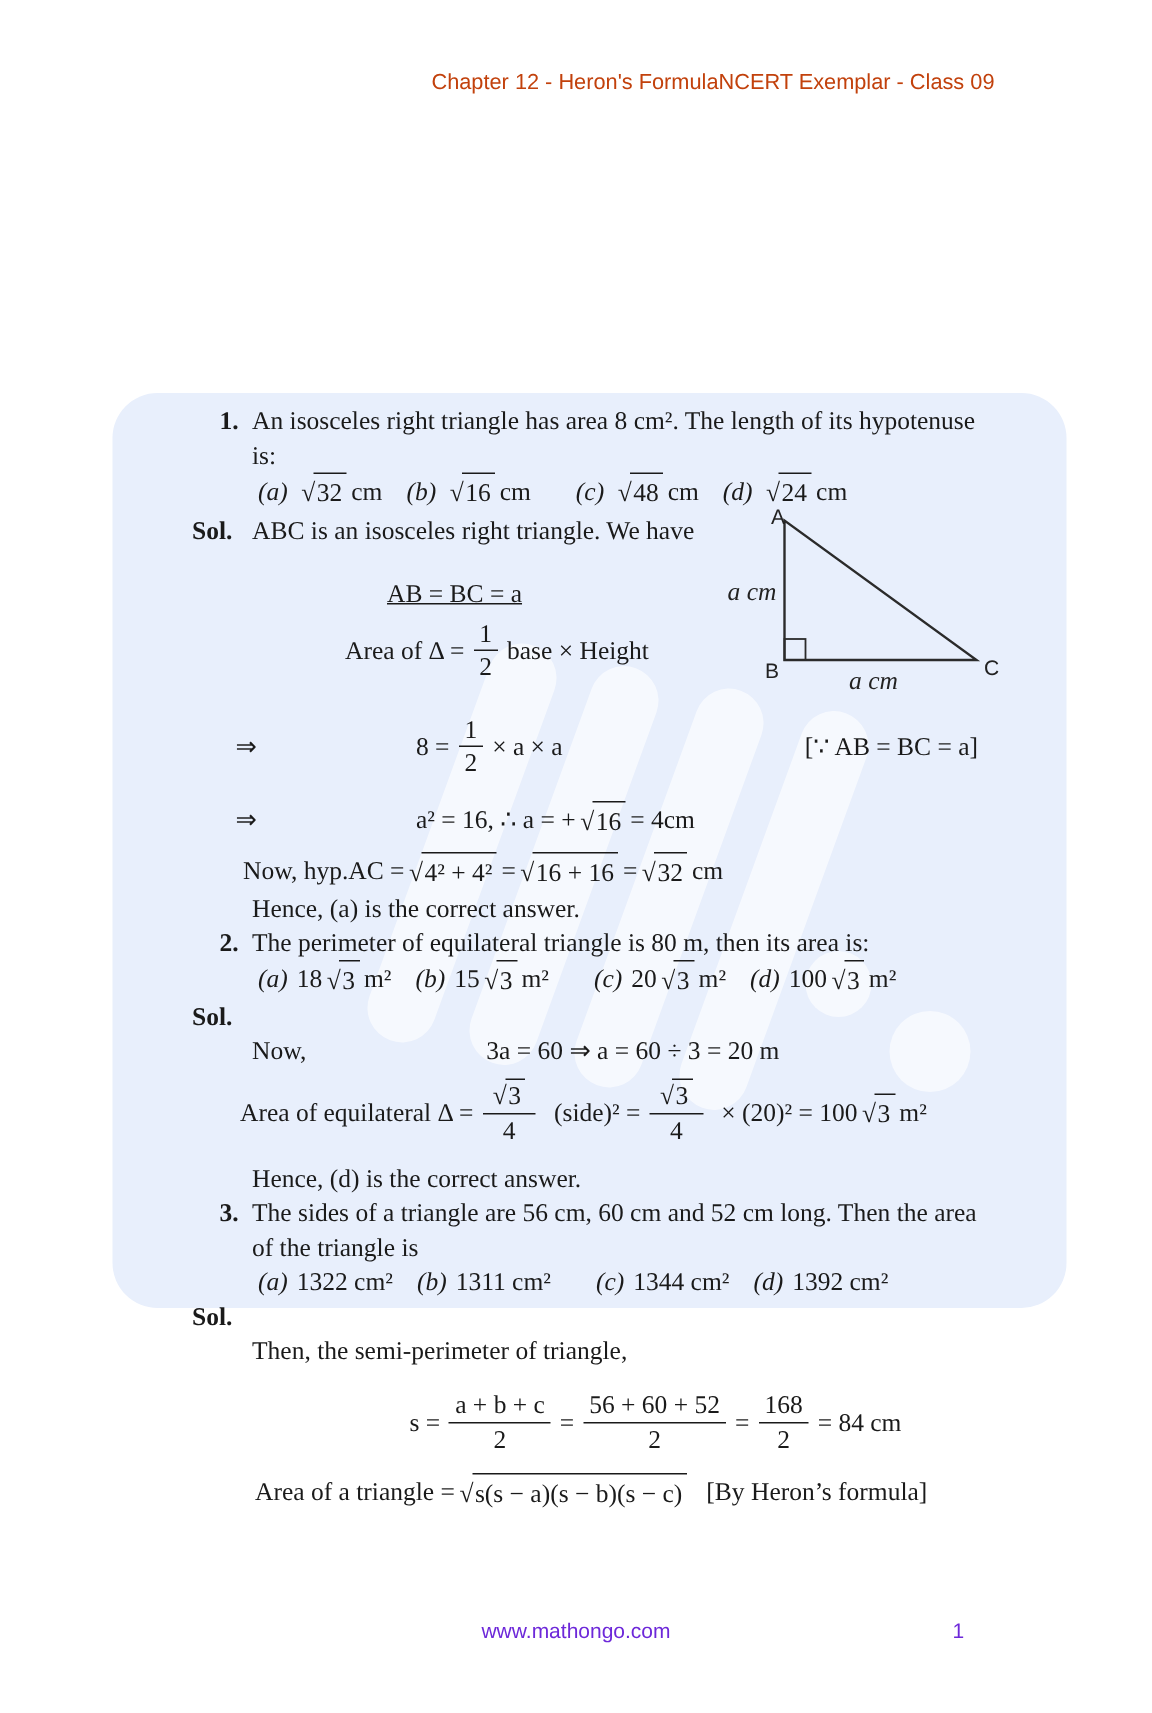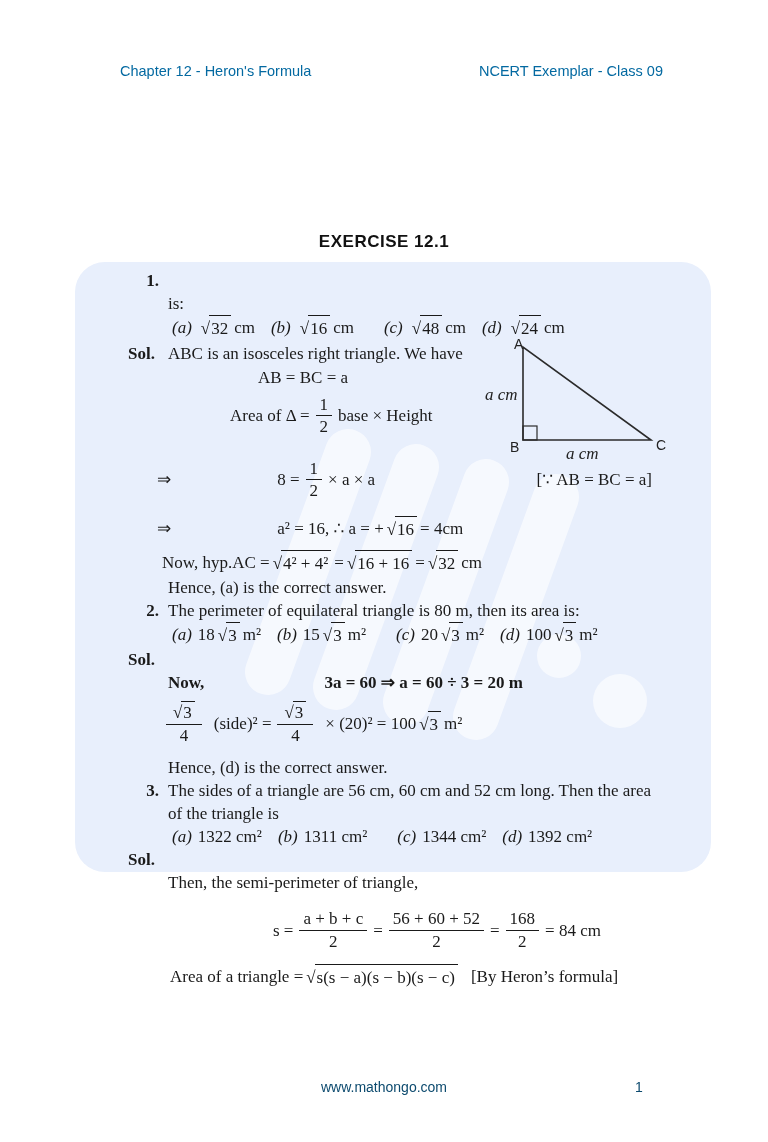--- a/index.html
+++ b/index.html
@@ -5,26 +5,26 @@
   html,body { margin:0; padding:0; background:#ffffff; }
   .page {
     position:relative; width:768px; height:1142px; overflow:hidden;
     background:#ffffff; color:#1a1a1a;
     font-family:"Liberation Serif", serif; font-size:17px; line-height:23px;
   }
 
   
   .header {
     position:absolute; top:44px; left:120px; right:105px;
-    display:flex; justify-content:space-between;
-    font-family:"Liberation Sans", sans-serif; font-size:14.5px; color:#0369a1;margin-top:16px;
+    display:flex; justify-content:flex-end;
+    font-family:"Liberation Sans", sans-serif; font-size:14.5px; color:#c2410c;
   }
   .footer {
     position:absolute; top:1076px; left:0; width:100%;
-    font-family:"Liberation Sans", sans-serif; font-size:14px; color:#0c4a6e;
+    font-family:"Liberation Sans", sans-serif; font-size:14px; color:#6d28d9;
   }
   .footer .site { display:block; text-align:center; }
   .footer .pageno { position:absolute; left:635px; top:0; }
 
   .title {
     position:absolute; top:230px; left:0; width:100%; text-align:center;
     font-family:"Liberation Sans", sans-serif; font-weight:bold; font-size:17px;
     letter-spacing:.5px; color:#111;
   }
 
@@ -76,37 +76,36 @@
 </head>
 <body>
 
 <div class="page">
 
   <div class="header">
     <span>Chapter 12 - Heron's Formula</span>
     <span>NCERT Exemplar - Class 09</span>
   </div>
 
-  <div class="title">EXERCISE 12.1</div>
 
   <div class="panel">
     <div class="wm-bar" style="left:210px; top:160px;"></div>
     <div class="wm-bar" style="left:278px; top:175px;"></div>
     <div class="wm-bar" style="left:348px; top:190px;"></div>
     <div class="wm-bar" style="left:418px; top:205px;"></div>
     <div class="wm-circle" style="left:462px; top:372px; width:44px; height:44px;"></div>
     <div class="wm-circle" style="left:518px; top:412px; width:54px; height:54px;"></div>
   </div>
 
   <div class="content">
 
     <div class="row" style="padding-top:7px;">
       <span class="lbl qn">1.</span>
       <span class="body-col">
-        <br>
+        <span>An isosceles right triangle has area 8 cm². The length of its hypotenuse</span><br>
         <span>is:</span>
       </span>
     </div>
 
     <div class="opts">
       <span class="opt gap-s">
         <span class="ol">(a)</span>
         <span class="sqrt"><span class="sign">√</span><span class="bar">32</span></span>
         <span>cm</span>
       </span>
@@ -125,21 +124,21 @@
         <span class="sqrt"><span class="sign">√</span><span class="bar">24</span></span>
         <span>cm</span>
       </span>
     </div>
 
     <div class="row" style="margin-top:2px;">
       <span class="lbl sol">Sol.</span>
       <span class="body-col">ABC is an isosceles right triangle. We have</span>
     </div>
 
-    <div style="margin-top:1px; padding-left:158px;">AB = BC = a</div>
+    <div style="margin-top:19px; padding-left:158px;text-decoration:underline;">AB = BC = a</div>
 
     <div class="eqrow" style="margin-top:3px; padding-left:130px; height:47px;align-items:center;">
       <span>Area of Δ =</span>
       <span class="frac">
         <span class="num">1</span>
         <span class="den">2</span>
       </span>
       <span>base × Height</span>
     </div>
 
@@ -203,26 +202,27 @@
         <span>100</span>
         <span class="sqrt"><span class="sign">√</span><span class="bar">3</span></span>
         <span>m²</span>
       </span>
     </div>
 
     <div class="row" style="margin-top:1px;">
       <span class="lbl sol">Sol.</span>
     </div>
 
-    <div class="eqrow" style="padding-left:68px;font-weight:bold;">
+    <div class="eqrow" style="padding-left:68px;">
       <span>Now,</span>
       <span style="margin-left:120px;">3a = 60 ⇒ a = 60 ÷ 3 =  20 m</span>
     </div>
 
     <div class="eqrow" style="margin-top:5px; padding-left:60px; height:48px;">
+      <span>Area of equilateral Δ =</span>
       <span class="frac">
         <span class="num"><span class="sqrt"><span class="sign">√</span><span class="bar">3</span></span></span>
         <span class="den">4</span>
       </span>
       <span class="sp"></span>
       <span>(side)² =</span>
       <span class="frac">
         <span class="num"><span class="sqrt"><span class="sign">√</span><span class="bar">3</span></span></span>
         <span class="den">4</span>
       </span>

